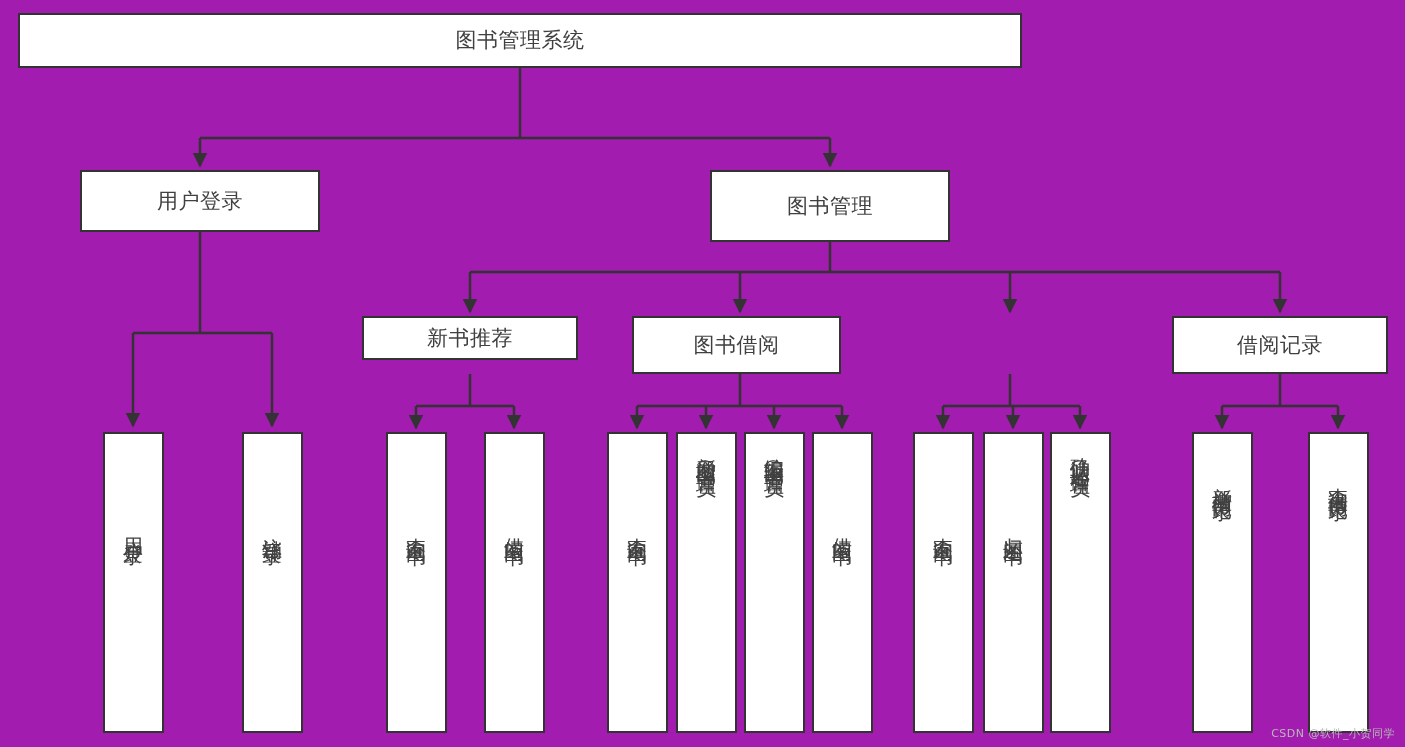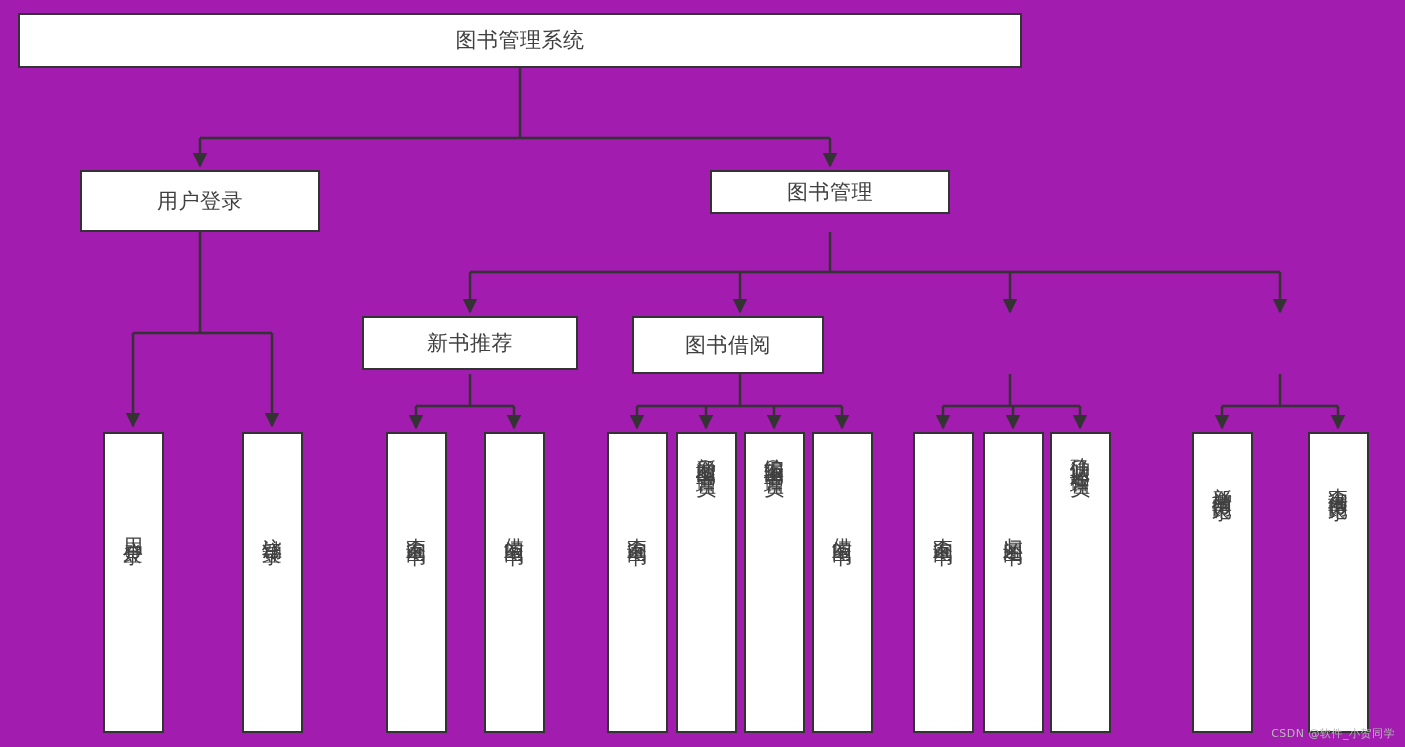--- a/index.html
+++ b/index.html
@@ -120,29 +120,32 @@
     </g>
   </svg>
 
   <div class="node" style="left:18px; top:13px; width:1004px; height:55px;">
     <span class="node-label">图书管理系统</span>
   </div>
 
   <div class="node" style="left:80px; top:170px; width:240px; height:62px;">
     <span class="node-label">用户登录</span>
   </div>
-  <div class="node" style="left:710px; top:170px; width:240px; height:44px;">
+  <div class="node" style="left:710px; top:170px; width:240px; height:72px;">
     <span class="node-label">图书管理</span>
   </div>
 
-  <div class="node" style="left:362px; top:316px; width:216px; height:54px;font-family:Liberation Serif, serif;">
+  <div class="node" style="left:362px; top:316px; width:216px; height:44px;font-family:Liberation Serif, serif;">
     <span class="node-label">新书推荐</span>
   </div>
-  <div class="node" style="left:632px; top:316px; width:192px; height:58px;">
+  <div class="node" style="left:632px; top:316px; width:209px; height:58px;">
     <span class="node-label">图书借阅</span>
+  </div>
+  <div class="node" style="left:1172px; top:316px; width:216px; height:58px;">
+    <span class="node-label">借阅记录</span>
   </div>
 
   <div class="node leaf" style="left:103px; top:432px; width:61px; height:301px; padding-top:88px;">
     <span class="node-label">用户登录</span>
   </div>
   <div class="node leaf" style="left:242px; top:432px; width:61px; height:301px; padding-top:88px;">
     <span class="node-label">注销登录</span>
   </div>
 
   <div class="node leaf" style="left:386px; top:432px; width:61px; height:301px; padding-top:88px;">

